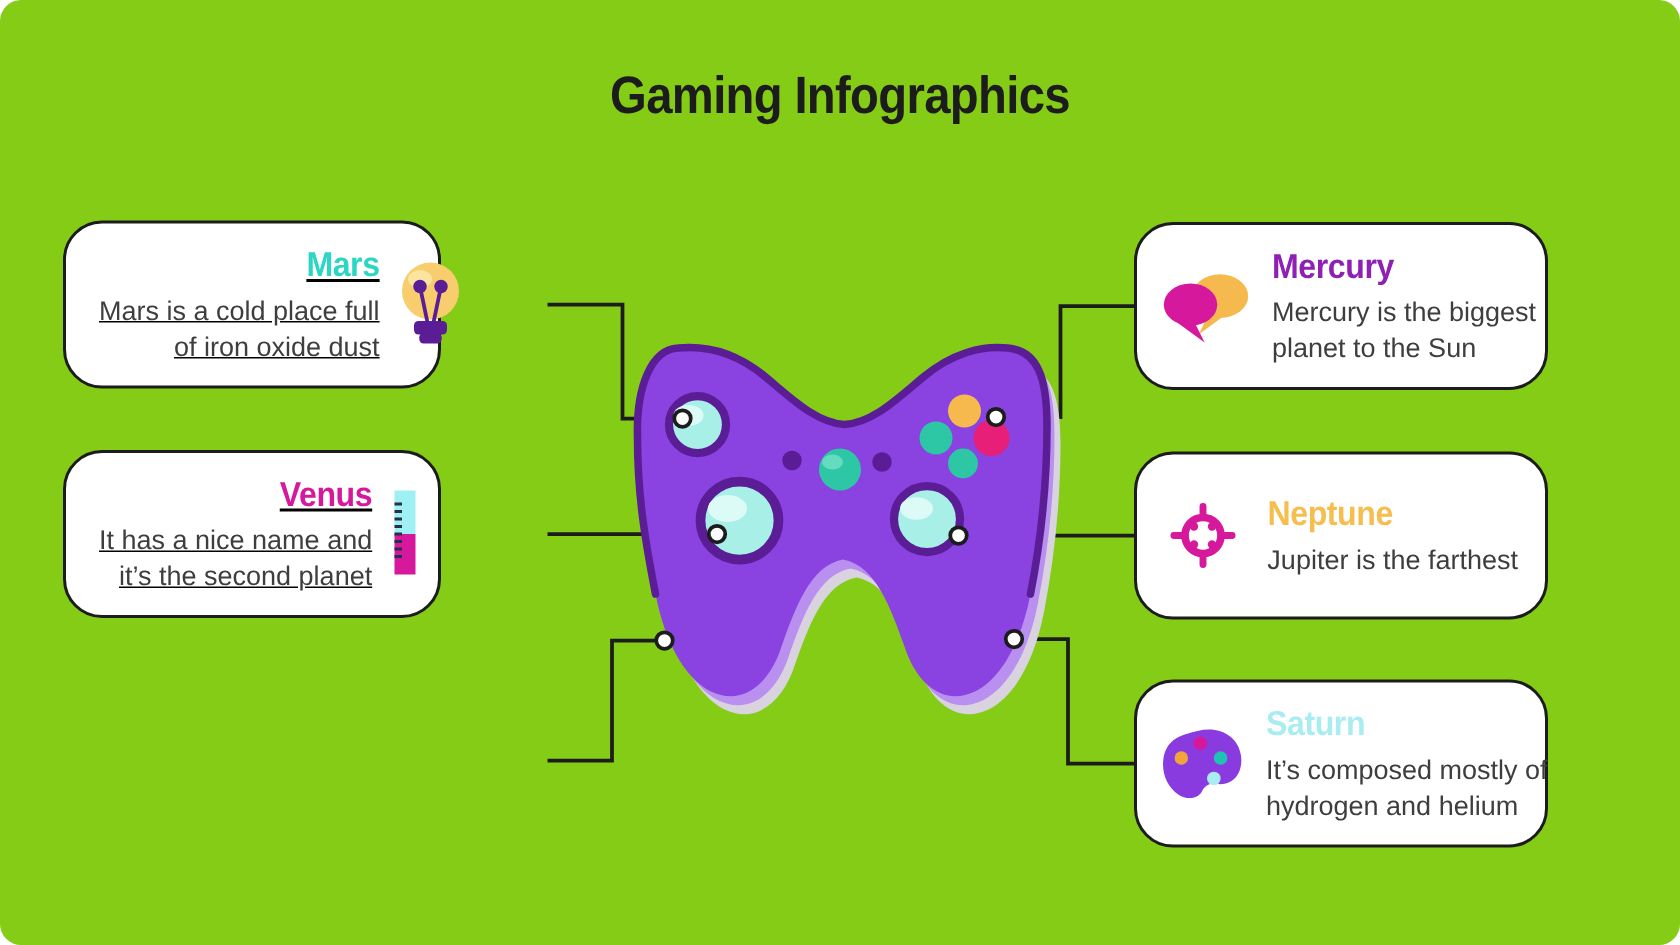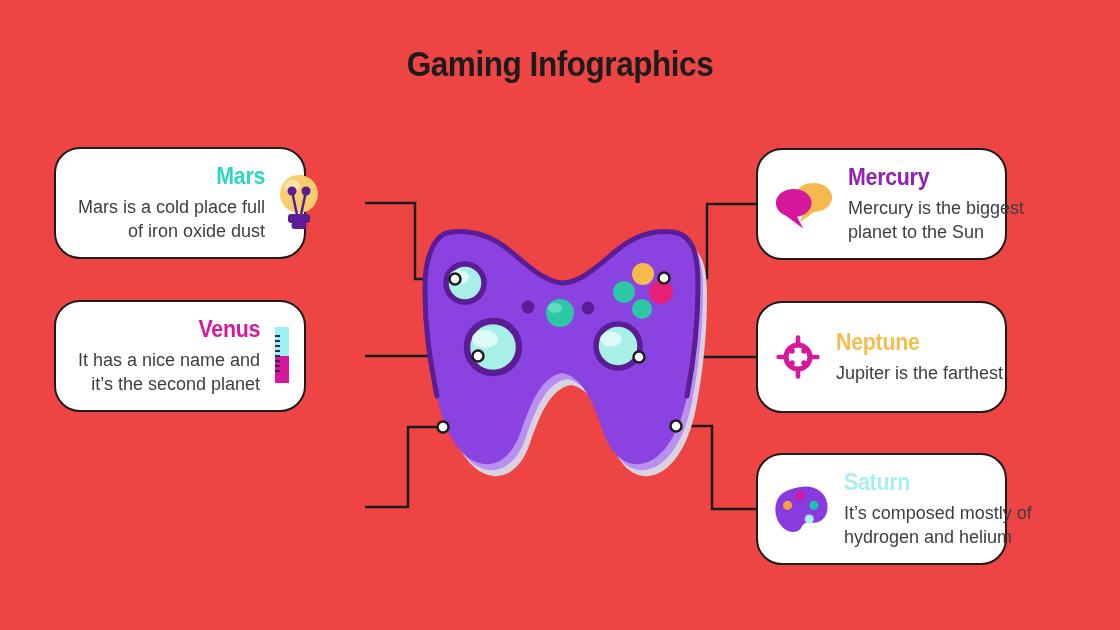--- a/index.html
+++ b/index.html
@@ -1,27 +1,27 @@
 <!DOCTYPE html>
 <html style="--ink: #1C1C1C; --text: #3E3E3E; --card-border: #1C1C1C; --ctrl-purple: #8A42E0; --ctrl-dark: #5B1D96; --ctrl-light: #B98FF0; --ctrl-gray: #D9D3E0; --stick-cyan: #A8EFE8; --stick-hi: #DCFAF6; --green: #2EC7A5; --green-hi: #63DCBF; --btn-yellow: #F5B94E; --btn-pink: #E81F78; --icon-yellow: #F7CD6E; --icon-yellow-hi: #FBE3A0; --icon-amber: #F8C25D; --magenta: #D6189C; --icon-cyan: #9FF0F2; --icon-teal: #1FC3B4; --icon-orange: #F2A43C; --pale-cyan: #A9EDF2; --palette-purple: #8A3BE0; --tick: #27304A;"><head>
 <meta charset="utf-8">
 <style>
   html,body{margin:0;padding:0;}
   body{width:1120px;height:630px;background:#ffffff;overflow:hidden;
        font-family:"Liberation Sans", sans-serif;}
-  .canvas{position:relative;width:1120px;height:630px;background:#ef4444;}
+  .canvas{position:relative;width:1120px;height:630px;background:#84cc16;border-radius:14px;}
   .page-title{position:absolute;top:44px;left:0;width:1120px;margin:0;
       text-align:center;font-size:35px;font-weight:bold;color:var(--ink);
       letter-spacing:-0.5px;transform:scaleX(.9);transform-origin:50% 50%;}
   .art{position:absolute;left:0;top:0;width:1120px;height:630px;}
   .card{position:absolute;height:112px;background:#fff;
       border:2.5px solid var(--card-border);border-radius:26px;
       box-sizing:border-box;display:flex;align-items:center;}
-  .card-left{left:54px;width:252px;padding:0 16px 0 22px;}
-  .card-right{left:756px;width:251px;padding:0 18px 0 16px;}
+  .card-left{left:42px;width:252px;padding:0 16px 0 22px;text-decoration:underline;}
+  .card-right{left:756px;width:276px;padding:0 18px 0 16px;}
   .card-text{flex:1;}
   .card-left .card-text{text-align:right;}
   .card-right .card-text{text-align:left;}
   .card-title{font-size:23px;font-weight:bold;letter-spacing:-0.3px;
       margin-bottom:5px;transform:scaleX(.93);}
   .card-left .card-title{transform-origin:right center;}
   .card-right .card-title{transform-origin:left center;}
   .card-desc{font-size:18px;line-height:24px;color:var(--text);white-space:nowrap;}
   .icon-box{display:flex;align-items:center;justify-content:center;}
   .card-left .icon-box{width:52px;margin-left:12px;}

